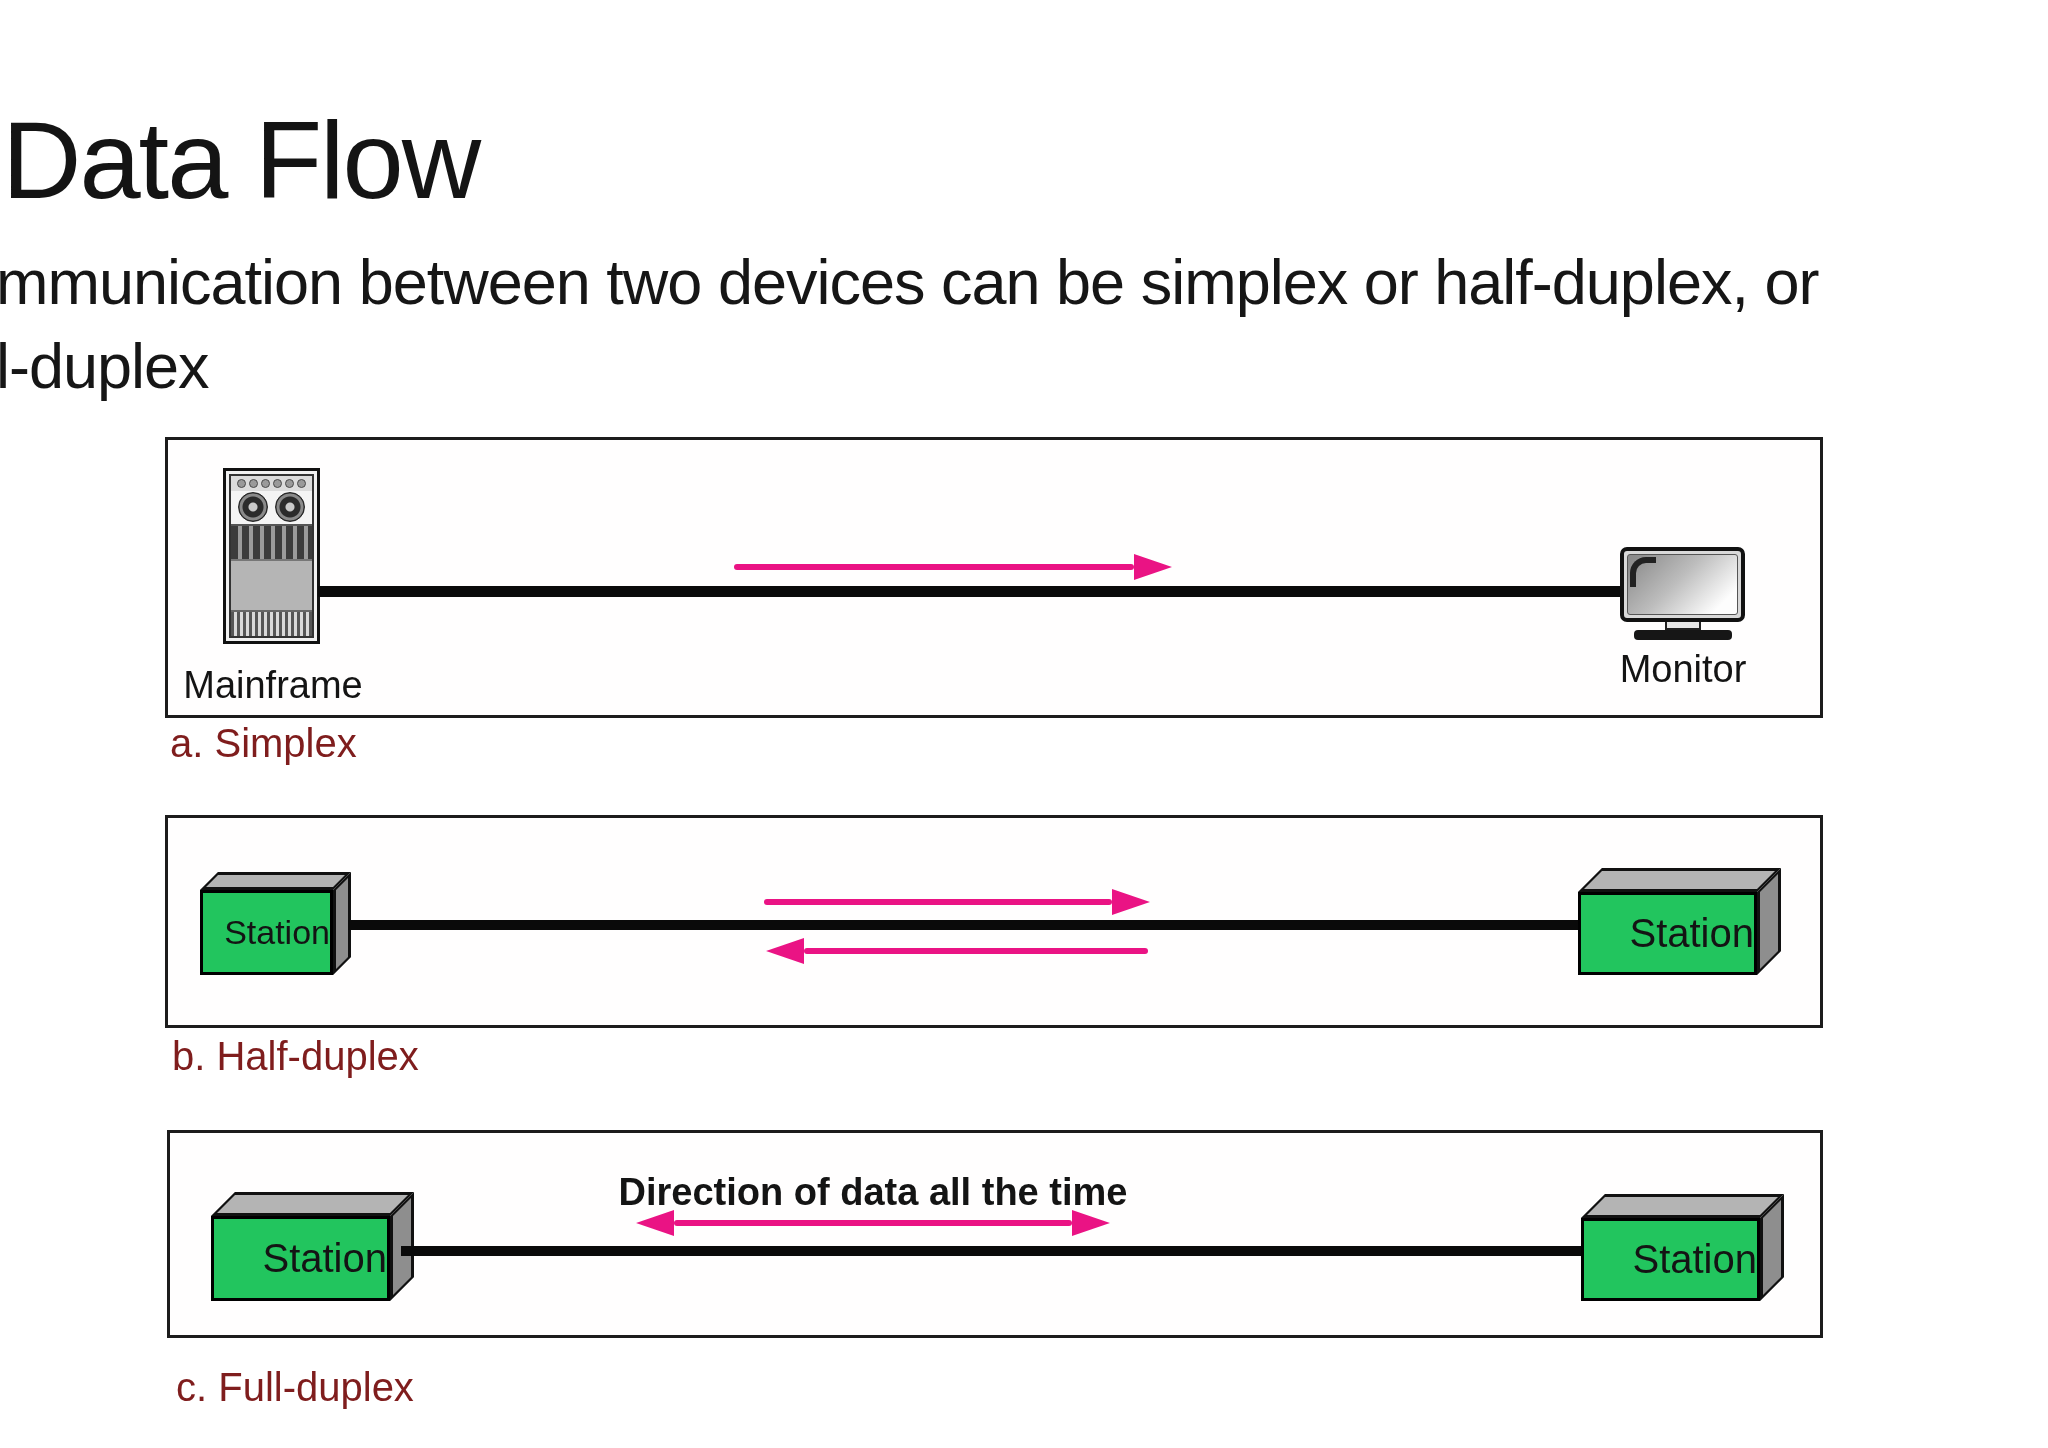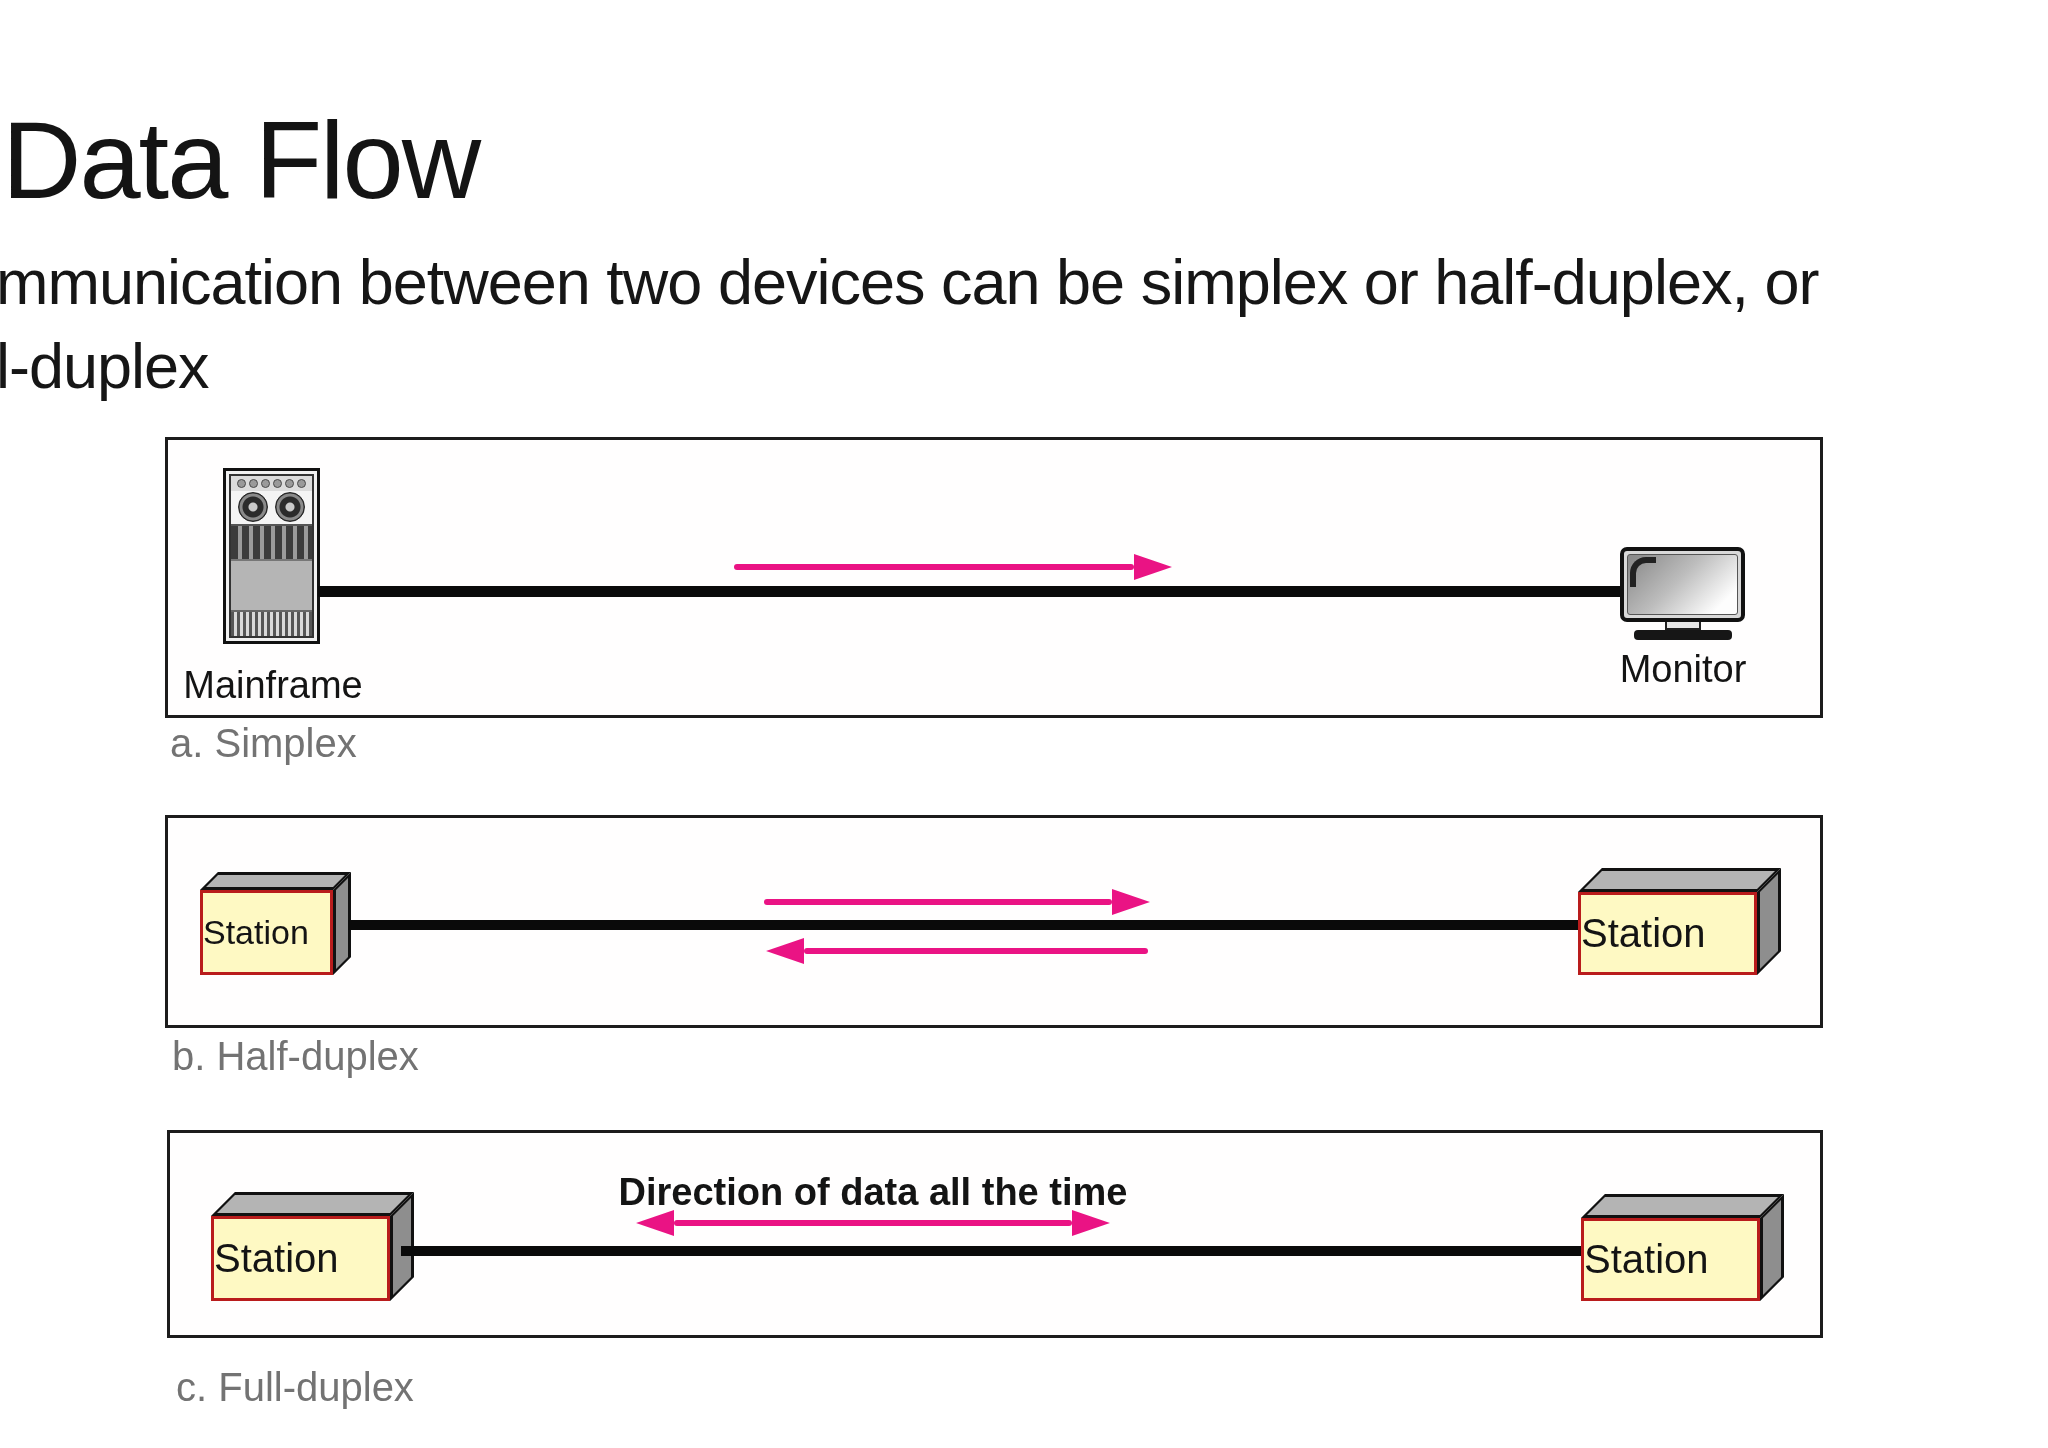--- a/index.html
+++ b/index.html
@@ -21,42 +21,42 @@
   .slide-subtitle .sub-line{display:block;}
 
   
   .panel{
     border:3px solid #1c1c1c;background:#fffefe;box-sizing:border-box;
   }
   .panel-a{left:165px;top:437px;width:1658px;height:281px;}
   .panel-b{left:165px;top:815px;width:1658px;height:213px;}
   .panel-c{left:167px;top:1130px;width:1656px;height:208px;}
 
-  .caption{font-size:40px;line-height:46px;color:#737373;white-space:nowrap;}
+  .caption{font-size:40px;line-height:46px;color:#7f1d1d;white-space:nowrap;}
   .cap-a{left:170px;top:720px;}
   .cap-b{left:172px;top:1033px;}
   .cap-c{left:176px;top:1340px;margin-top:24px;}
 
   .diagram-label{
     font-size:38px;line-height:42px;color:#141414;
     width:600px;text-align:center;white-space:nowrap;
   }
 
   
   .conn-line{background:var(--line-black,#0a0a0a);}
   .arrow-tail{height:6px;background:var(--accent-pink,#ea1384);border-radius:3px;}
   .head-right{width:0;height:0;border-top:13px solid transparent;border-bottom:13px solid transparent;
     border-left:38px solid var(--accent-pink,#ea1384);}
   .head-left{width:0;height:0;border-top:13px solid transparent;border-bottom:13px solid transparent;
     border-right:38px solid var(--accent-pink,#ea1384);}
 
   
   .station-front{
-    background:#fef9c3;border:3px solid #b91c1c;box-sizing:border-box;
-    display:flex;align-items:center;justify-content:flex-start;
+    background:#22c55e;border:3px solid #000000;box-sizing:border-box;
+    display:flex;align-items:center;justify-content:flex-end;
     color:#141414;
   }
   .station-top{
     background:#b4b4b4;border:3px solid #111;box-sizing:border-box;
     transform:skewX(-45deg);transform-origin:left bottom;
   }
   .station-side{
     background:#8e8e8e;border:3px solid #111;box-sizing:border-box;
     transform:skewY(-45deg);transform-origin:left top;
   }

